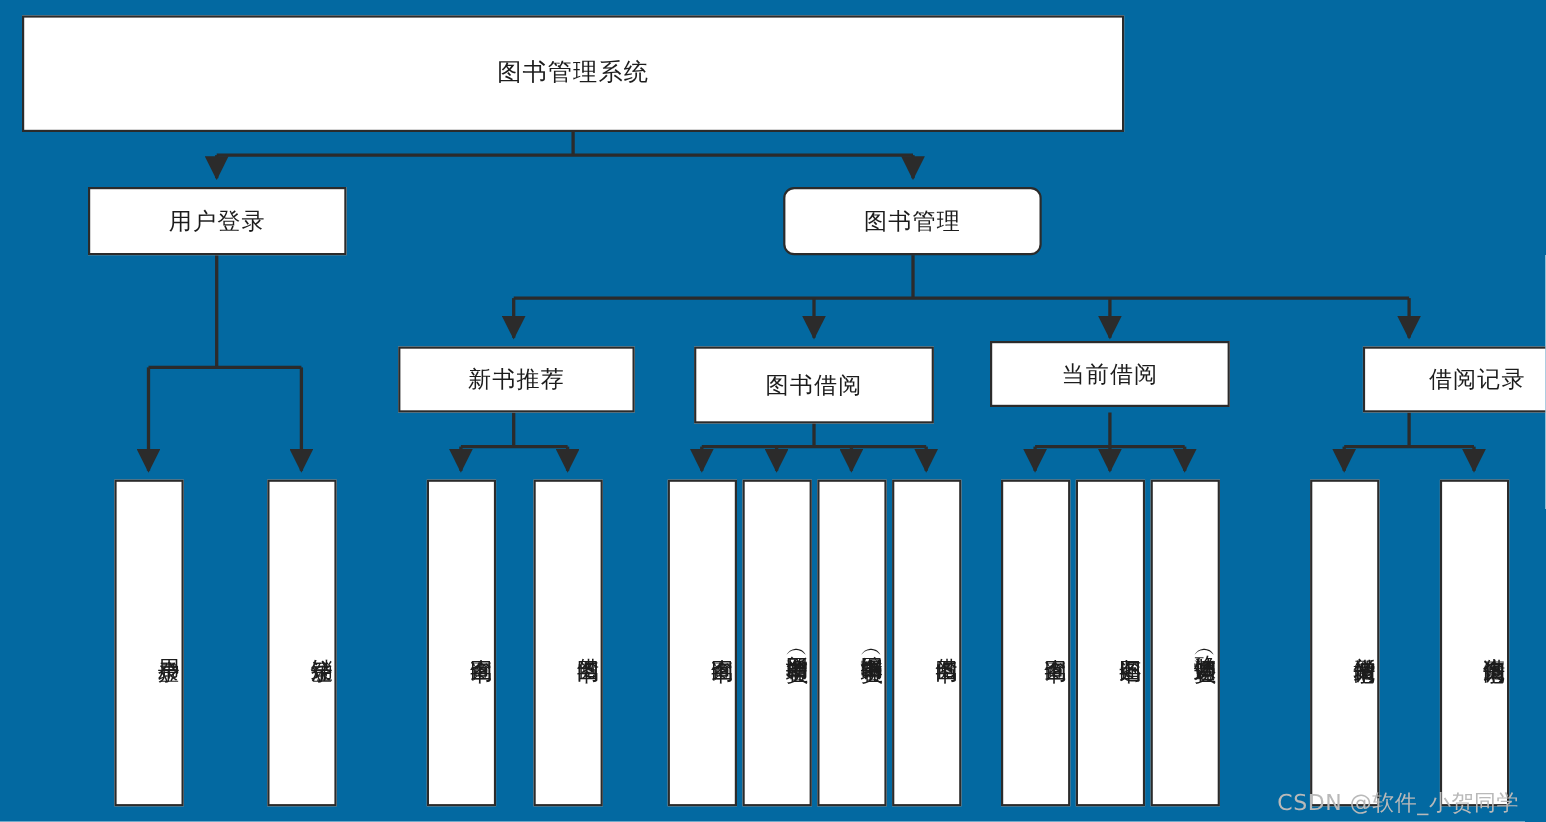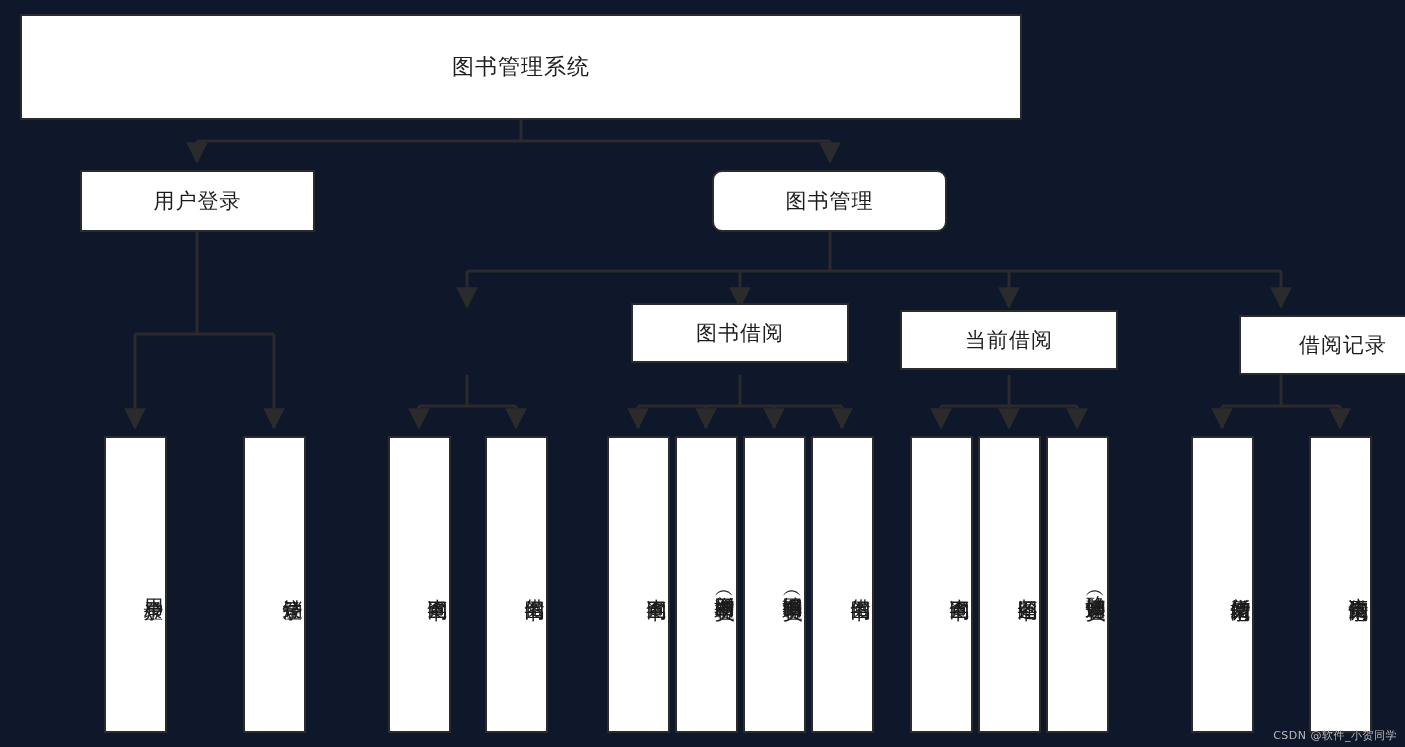--- a/index.html
+++ b/index.html
@@ -5,21 +5,21 @@
 <style>
   html,body{margin:0;padding:0;background:#ffffff;}
   body{
     font-family:"DejaVu Sans","Liberation Sans",sans-serif;
     color:#1a1a1a;
   }
   #diagram{
     position:relative;
     width:1405px;
     height:747px;
-    background:#0f172a;
+    background:#0369a1;
     overflow:hidden;
   }
   #edges{
     position:absolute;
     left:0; top:0;
     width:1405px;
     height:747px;
     pointer-events:none;
   }
   .node{
@@ -50,23 +50,23 @@
     align-items:flex-start;
     justify-content:center;
   }
   .node.v span{
     display:block;
     writing-mode:vertical-rl;
     text-orientation:upright;
   }
   .watermark{
     position:absolute;
-    right:8px;
+    right:24px;
     bottom:4px;
-    font-size:11px;
+    font-size:20px;
     color:#b9b9b9;
     letter-spacing:.5px;
     z-index:5;
     white-space:nowrap;
     font-family:"DejaVu Sans","Liberation Sans",sans-serif;
   }
 </style>
 </head>
 <body>
 
@@ -127,22 +127,25 @@
   </div>
 
   <div class="node h" style="left:80px; top:170px; width:235px; height:62px;">
     <span>用户登录</span>
   </div>
 
   <div class="node h" style="left:712px; top:170px; width:235px; height:62px;border-radius:10px;">
     <span>图书管理</span>
   </div>
 
-
-  <div class="node h" style="left:631px; top:303px; width:218px; height:60px;">
+  <div class="node h" style="left:362px; top:315px; width:215px; height:60px;">
+    <span>新书推荐</span>
+  </div>
+
+  <div class="node h" style="left:631px; top:315px; width:218px; height:70px;">
     <span>图书借阅</span>
   </div>
 
   <div class="node h" style="left:900px; top:310px; width:218px; height:60px;">
     <span>当前借阅</span>
   </div>
 
   <div class="node h" style="left:1239px; top:315px; width:208px; height:60px;">
     <span>借阅记录</span>
   </div>

